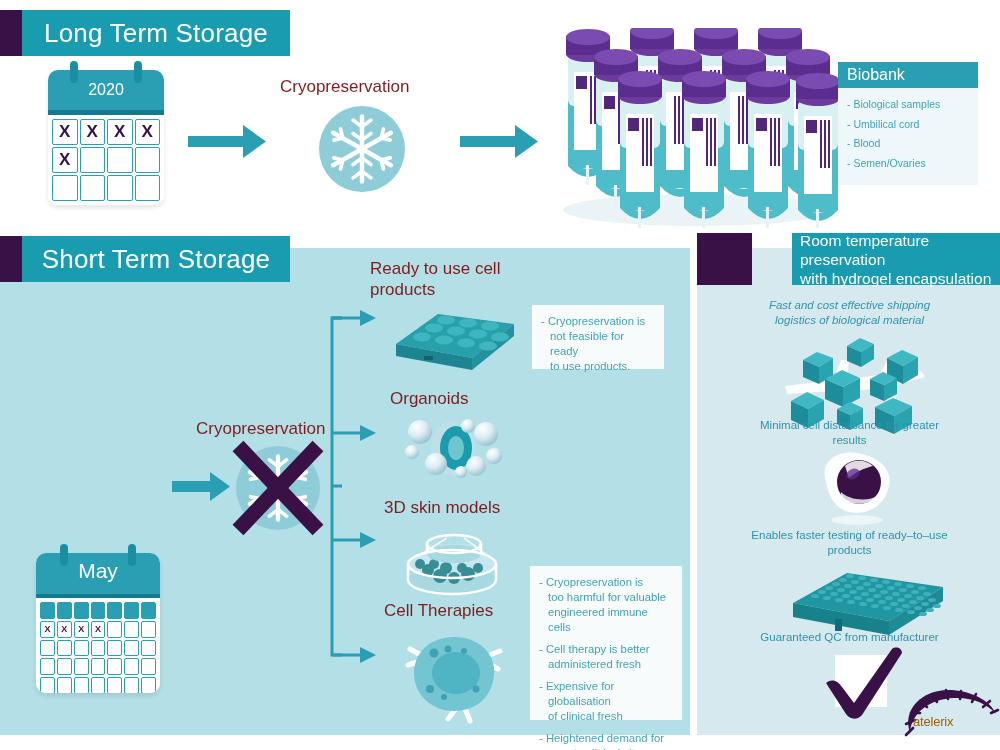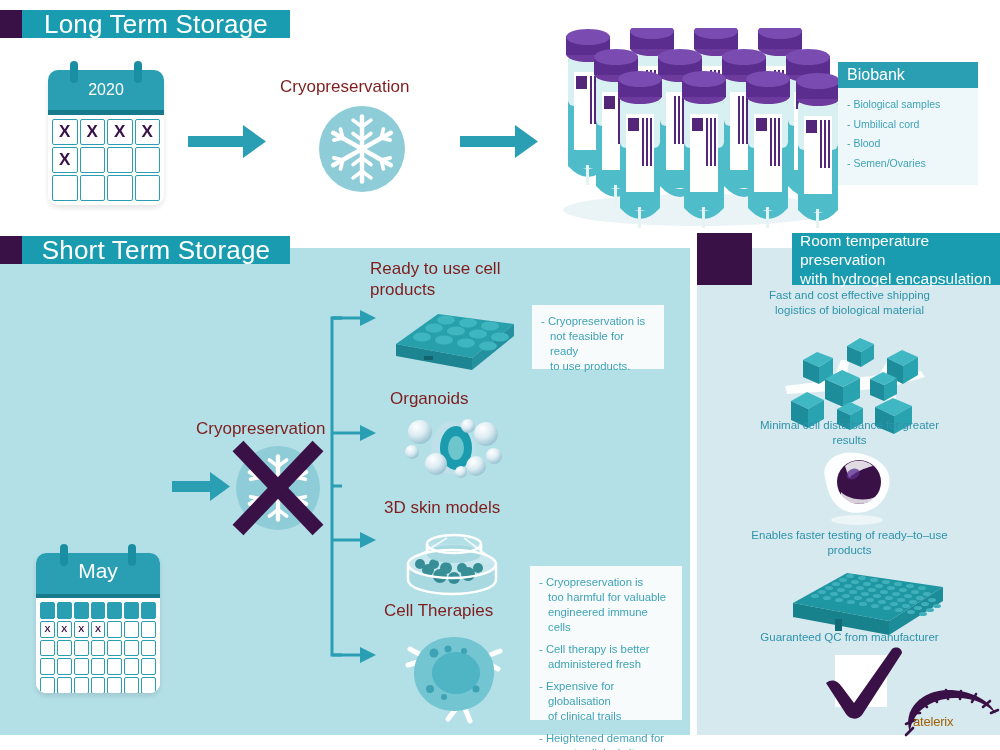--- a/index.html
+++ b/index.html
@@ -6,21 +6,21 @@
   body{width:1000px;height:750px;position:relative;overflow:hidden;
        font-family:"Liberation Sans", sans-serif;background:#ffffff;}
   .abs{position:absolute;}
 
   
   #short-panel{left:0;top:248px;width:690px;height:487px;background:#b3dfe7;}
   #right-panel{left:697px;top:248px;width:303px;height:487px;background:#d6e9ef;}
   #right-panel-clip{left:690px;top:248px;width:7px;height:487px;background:#ffffff;}
 
   
-  .hdr{display:flex;align-items:stretch;height:28px;}
+  .hdr{display:flex;align-items:stretch;height:46px;}
   .hdr .tab{width:22px;background:#3a1146;}
   .hdr .bar{flex:1;background:#1a9cb0;display:flex;align-items:center;justify-content:center;}
   .hdr .bar span{color:#ffffff;font-size:26px;font-weight:400;letter-spacing:.2px;}
 
   #hdr-long{left:0;top:10px;width:290px;}
   #hdr-short{left:0;top:236px;width:290px;}
 
   #hdr-room{left:697px;top:233px;width:303px;height:52px;display:flex;align-items:stretch;}
   #hdr-room .tab{width:55px;background:#3a1146;}
   #hdr-room .bar{flex:1;background:#1a9cb0;display:flex;flex-direction:column;
@@ -552,30 +552,30 @@
       <span>- Cryopreservation is</span><br>
       <span>   too harmful for valuable</span><br>
       <span>   engineered immune cells</span>
     </li>
     <li>
       <span>- Cell therapy is better</span><br>
       <span>   administered fresh</span>
     </li>
     <li>
       <span>- Expensive for globalisation</span><br>
-      <span>   of clinical trails</span>
+      <span>   of clinical fresh</span>
     </li>
     <li>
       <span>- Heightened demand for</span><br>
       <span>   remote clinical sites</span>
     </li>
   </ul>
 </div>
 
-<div class="abs rlbl" style="left:712px;top:288px;width:275px;">
+<div class="abs rlbl" style="left:712px;top:298px;width:275px;font-style:italic;">
   <div>Fast and cost effective shipping</div>
   <div>logistics of biological material</div>
 </div>
 <svg class="abs" style="left:775px;top:330px;" width="155" height="105" viewBox="0 0 155 105">
   <g fill="#ffffff" opacity=".92">
     <path d="M10,56 L58,50 L66,30 L74,30 L72,49 L104,45 L114,28 L122,28 L118,44
              L146,41 L150,47 L118,56 L122,72 L114,72 L104,58 L72,62 L74,81 L66,81 L58,61 L12,64 Z"></path>
   </g>
   <g>
 

